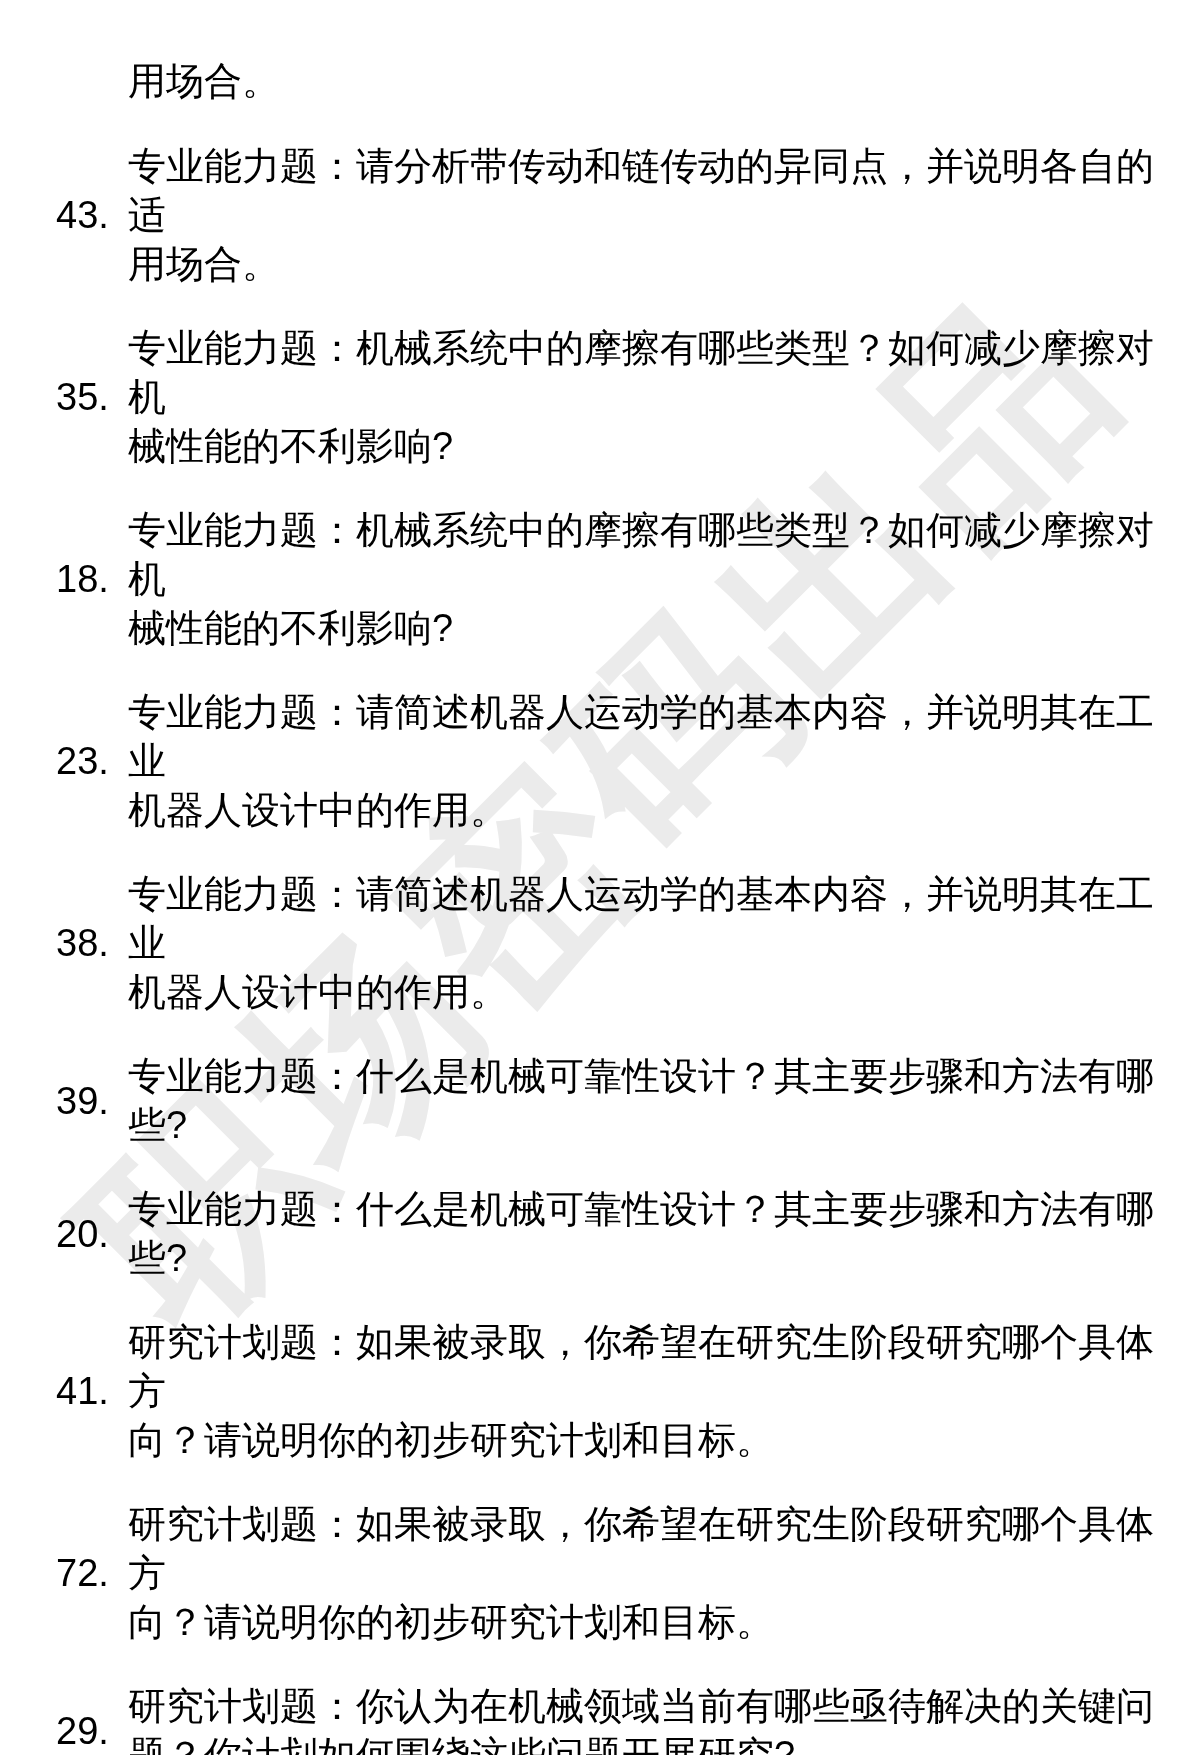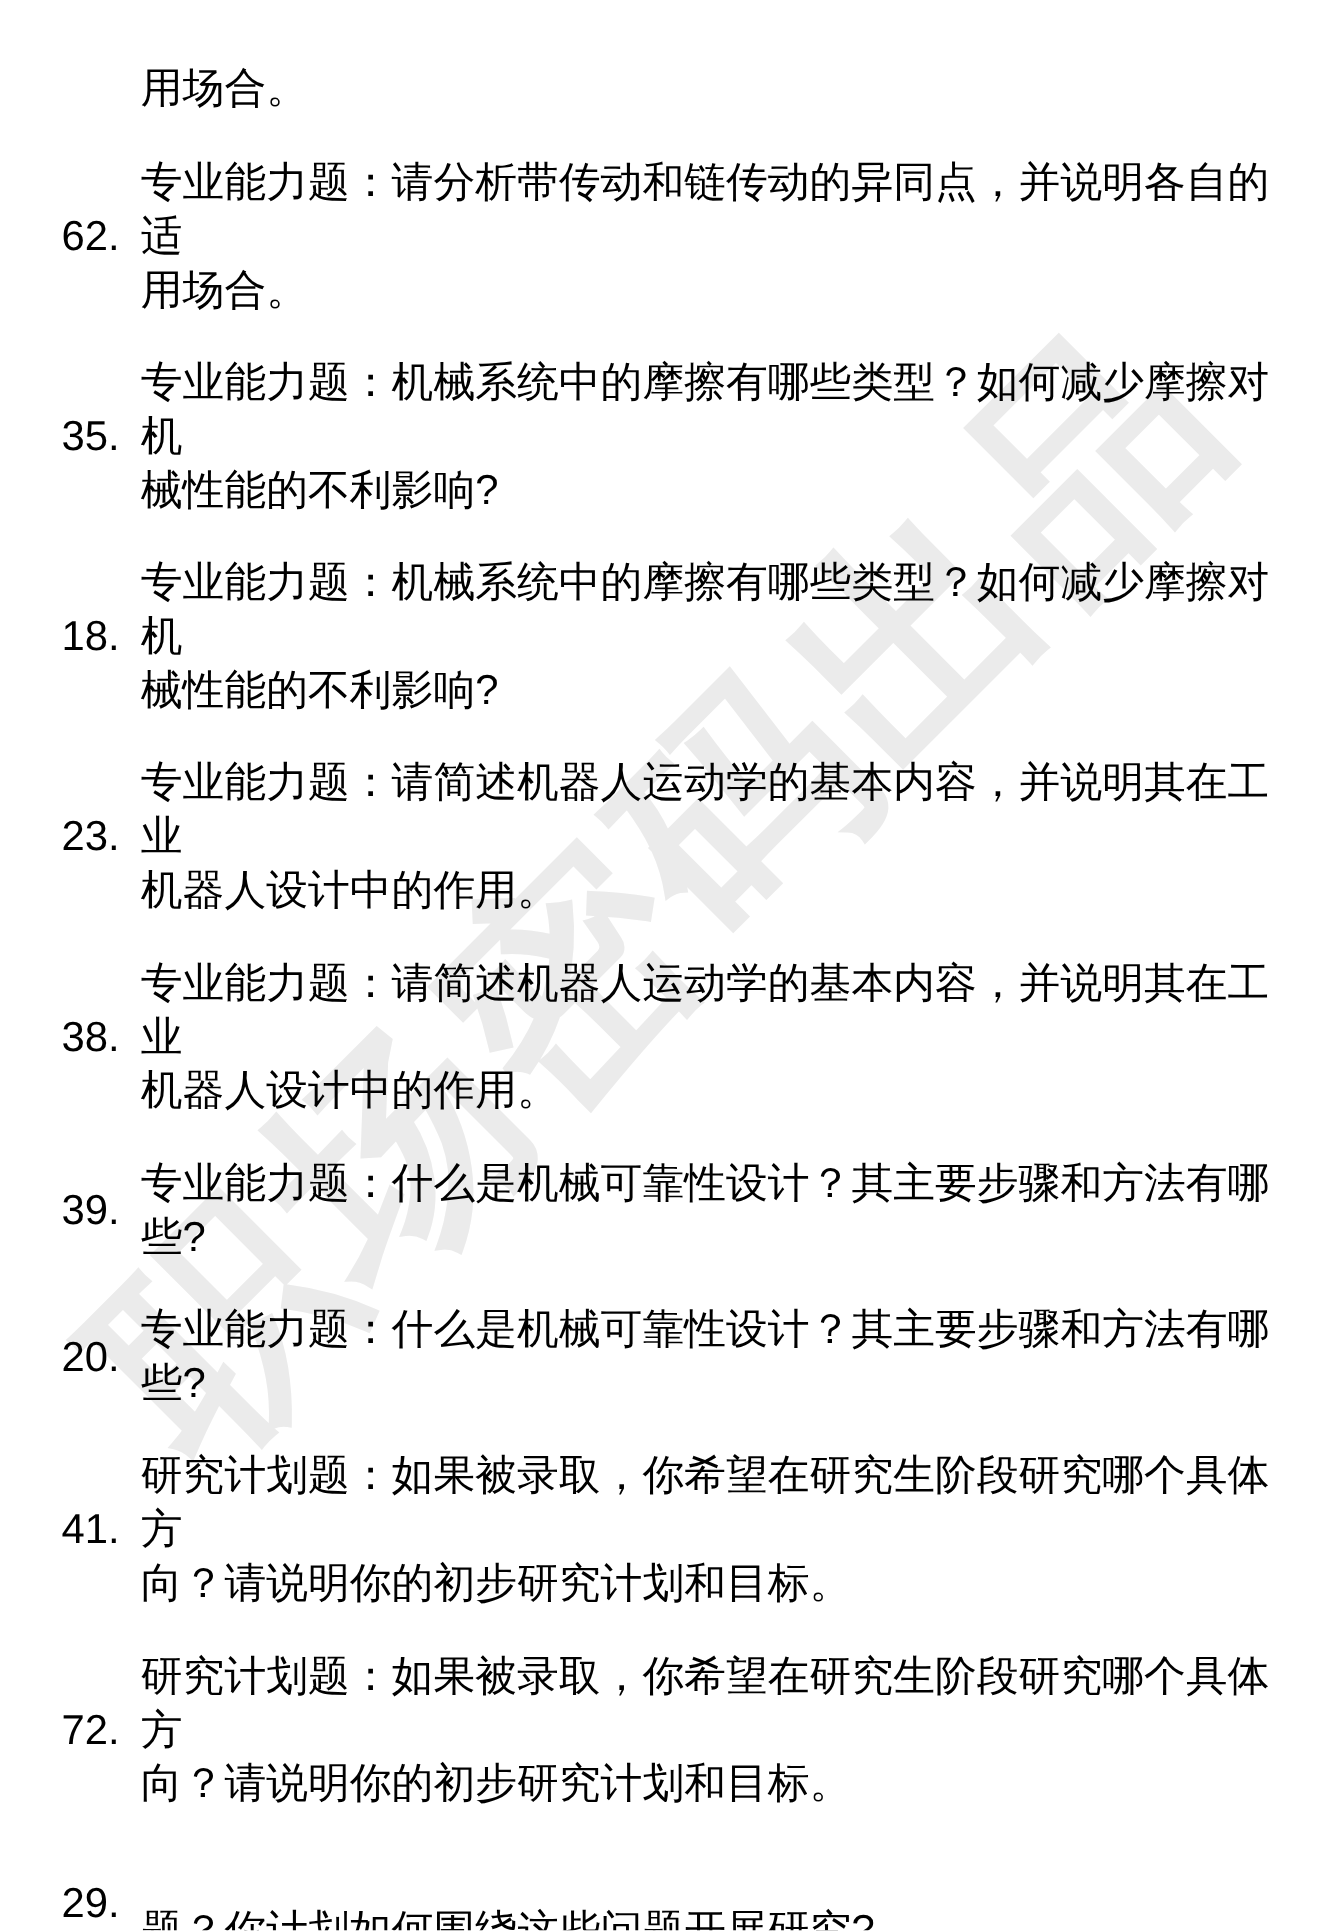--- a/index.html
+++ b/index.html
@@ -61,21 +61,21 @@
 
   <div class="watermark" style="color: rgb(235, 235, 235); transform: translate(-50%, -50%) rotate(-45deg);">职场密码出品</div>
 
   <main class="content">
     <div class="row continuation">
       <span class="num"></span>
       <div class="text">用场合。</div>
     </div>
     <div id="question-rows">
         <div class="row">
-          <span class="num">62.</span>
+          <span class="num">43.</span>
           <div class="text"><span>专业能力题：请分析带传动和链传动的异同点，并说明各自的适</span><br><span>用场合。</span></div>
         </div>
         <div class="row">
           <span class="num">35.</span>
           <div class="text"><span>专业能力题：机械系统中的摩擦有哪些类型？如何减少摩擦对机</span><br><span>械性能的不利影响?</span></div>
         </div>
         <div class="row">
           <span class="num">18.</span>
           <div class="text"><span>专业能力题：机械系统中的摩擦有哪些类型？如何减少摩擦对机</span><br><span>械性能的不利影响?</span></div>
         </div>
@@ -98,18 +98,18 @@
         <div class="row">
           <span class="num">41.</span>
           <div class="text"><span>研究计划题：如果被录取，你希望在研究生阶段研究哪个具体方</span><br><span>向？请说明你的初步研究计划和目标。</span></div>
         </div>
         <div class="row">
           <span class="num">72.</span>
           <div class="text"><span>研究计划题：如果被录取，你希望在研究生阶段研究哪个具体方</span><br><span>向？请说明你的初步研究计划和目标。</span></div>
         </div>
         <div class="row">
           <span class="num">29.</span>
-          <div class="text"><br><span>题？你计划如何围绕这些问题开展研究?</span></div>
+          <div class="text"><span>研究计划题：你认为在机械领域当前有哪些亟待解决的关键问</span><br><span>题？你计划如何围绕这些问题开展研究?</span></div>
         </div>
       </div>
   </main>
 
 </div>
 
 </body></html>

